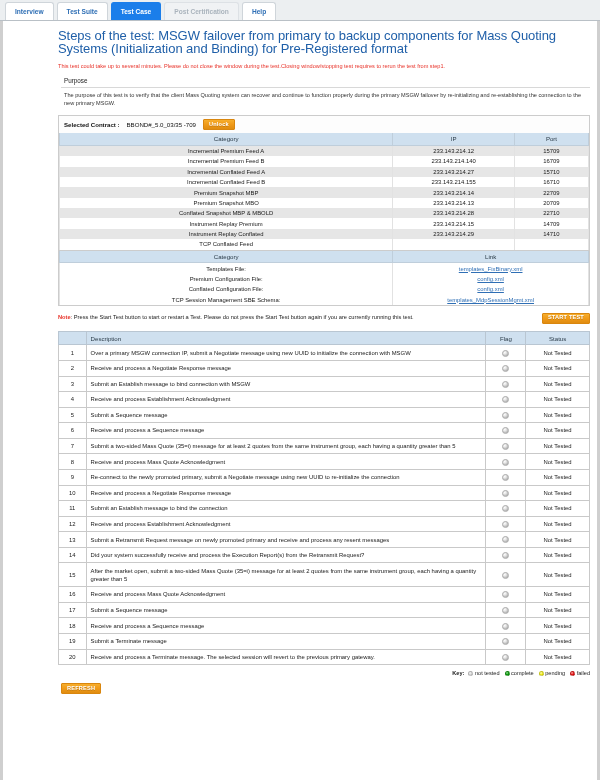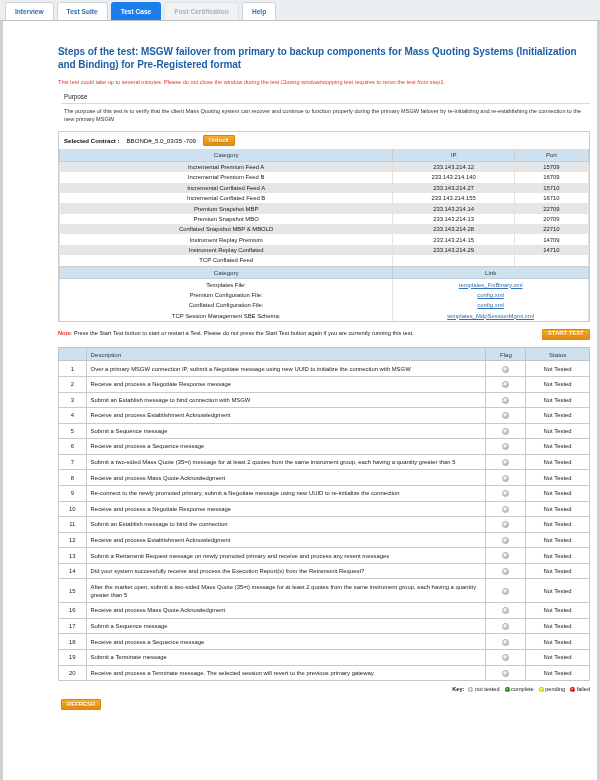--- a/index.html
+++ b/index.html
@@ -40,25 +40,25 @@
     border-radius:3px 3px 0 0;
     white-space:nowrap;
     box-sizing:border-box;
   }
   .tab.active{background:#1b7eea;color:#ffffff;border-color:#1b7eea;}
   .tab.disabled{color:#aab4bd;background:#f0f2f4;border-color:#dde1e5;}
 
   
   .page{padding:9px 10px 0 58px;box-sizing:border-box;}
   h1.title{
-    font-size:10px;
+    font-size:13px;
     line-height:12.6px;
     color:#1f5fa8;
-    font-weight:bold;
-    margin:16px 0 7px 0;
+    font-weight:normal;
+    margin:0 0 7px 0;
     letter-spacing:-0.05px;
   }
   .warn{
     color:#e8332a;
     font-size:5.6px;
     line-height:8px;
     margin-bottom:7px;
   }
   .purpose-box{margin:0 0 8px 0;padding-left:3px;}
   .purpose-head{

